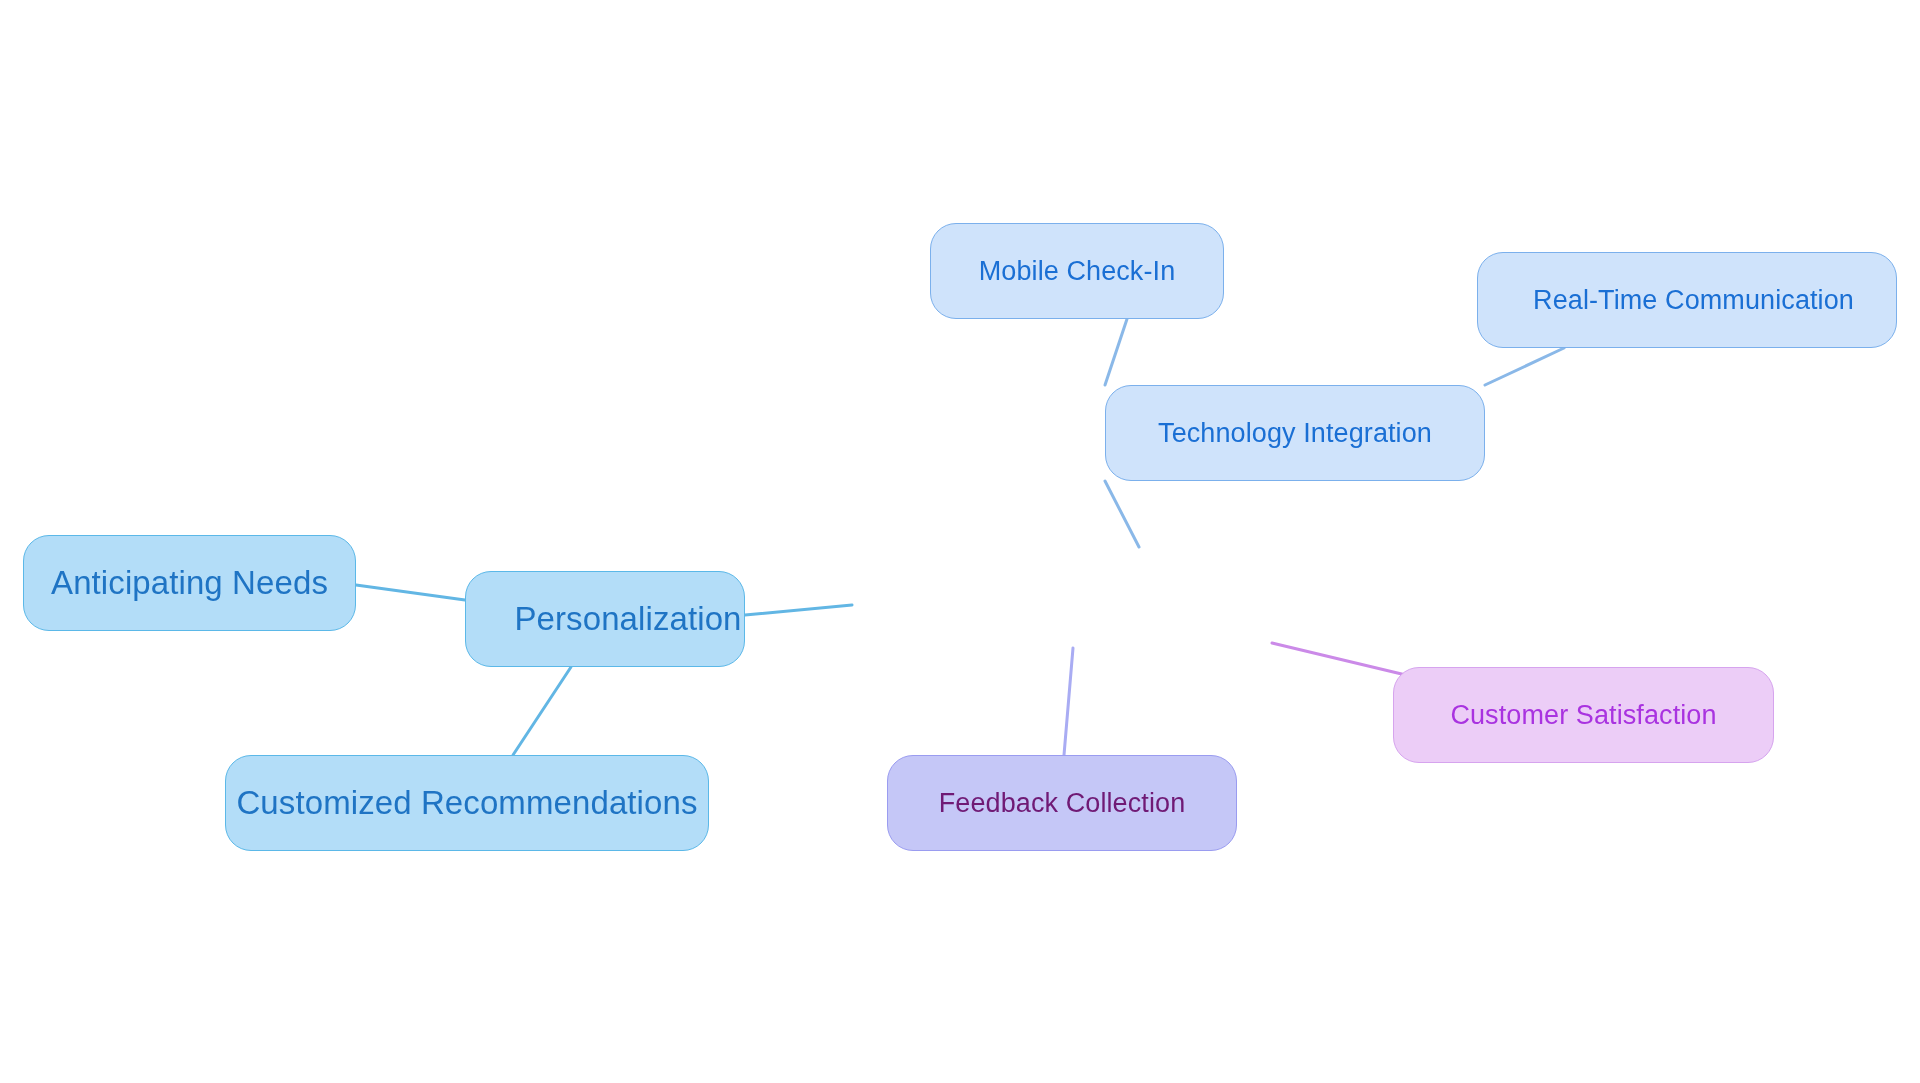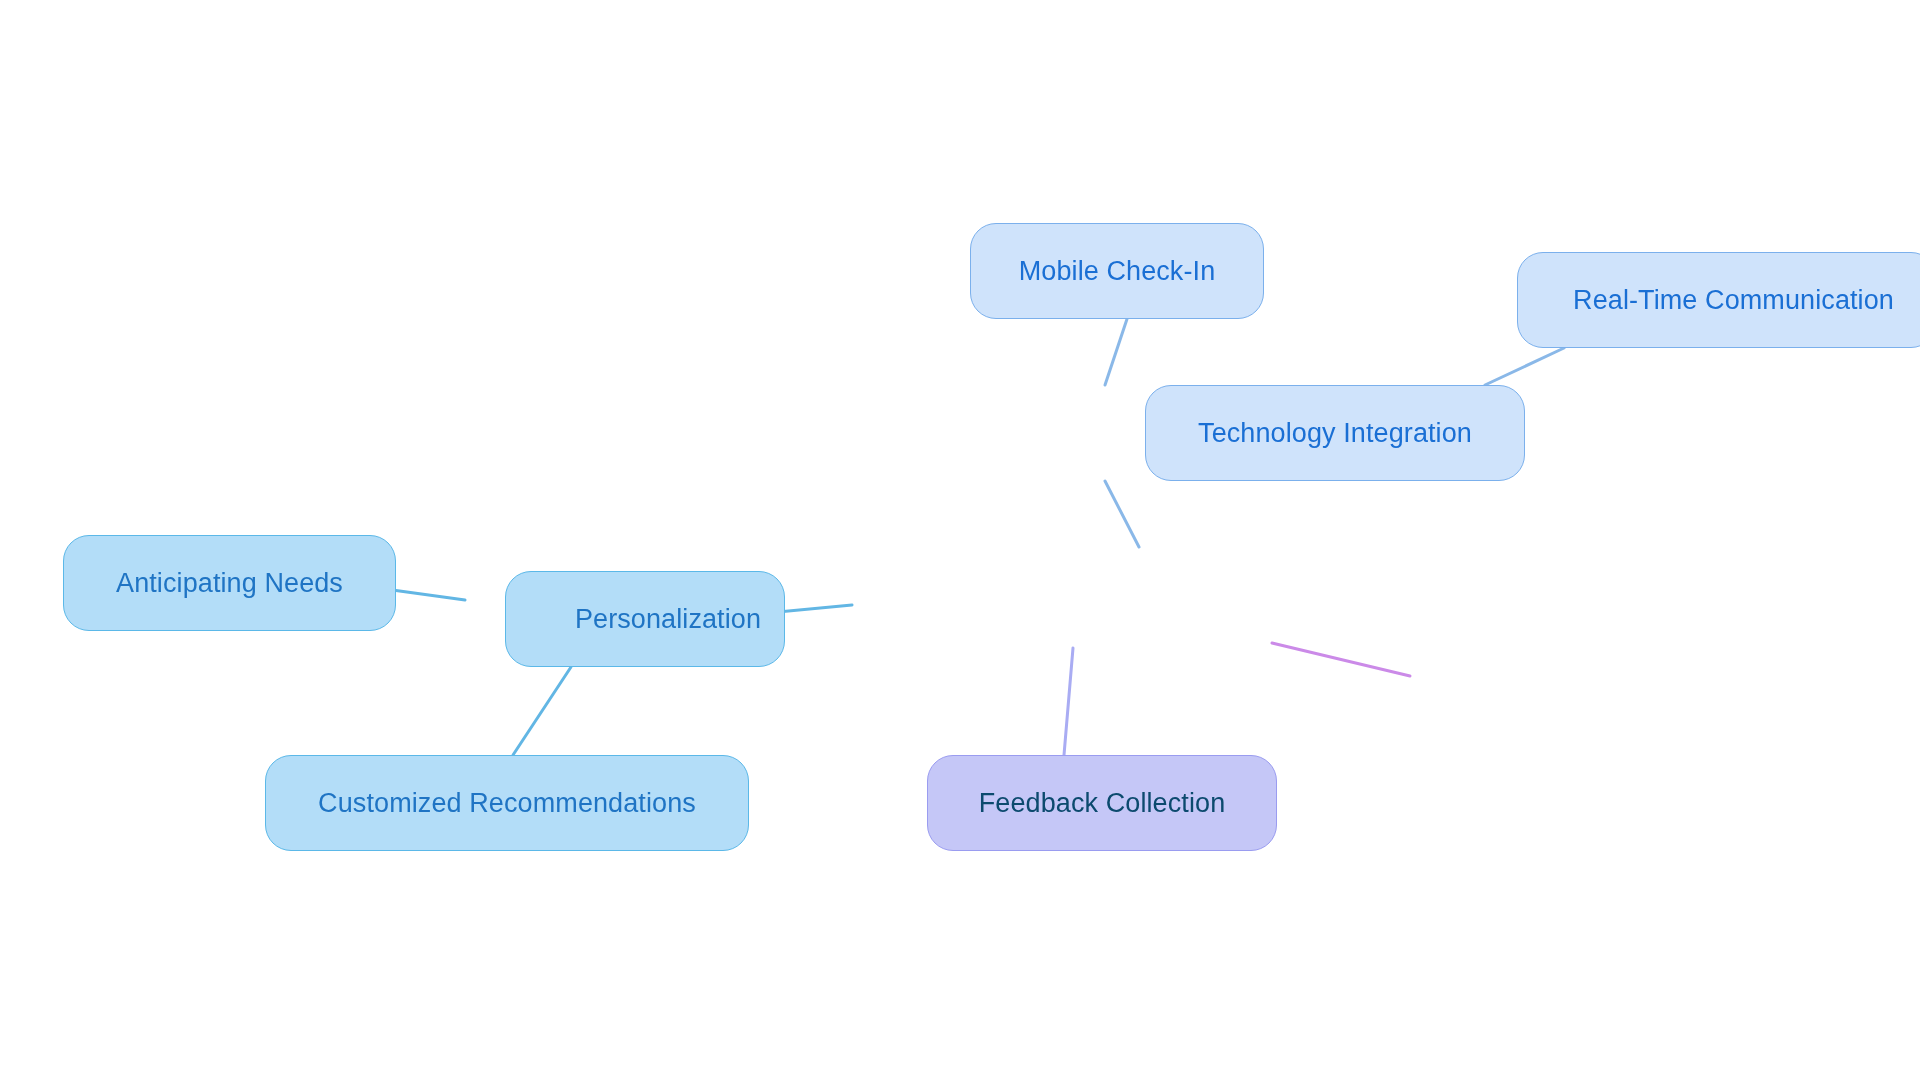--- a/index.html
+++ b/index.html
@@ -36,21 +36,20 @@
     position: absolute;
     box-sizing: border-box;
     display: flex;
     align-items: center;
     justify-content: center;
     text-align: center;
     white-space: nowrap;
     border-style: solid;
     border-width: 1.5px;
     letter-spacing: 0.1px;
-    margin-left: 40px;
   }
 
   .node-root {
     background: #0d1117;
     border-color: #0d1117;
     color: #ffffff;
     font-size: 29px;
     border-radius: 26px;
     box-shadow: 0 3px 7px rgba(0,0,0,0.30);
   }
@@ -60,28 +59,28 @@
     border-color: #7bb0ec;
     color: #1a6fd4;
     font-size: 27px;
     border-radius: 26px;
   }
 
   .node-sky {
     background: #b3ddf8;
     border-color: #5bb8e8;
     color: #1f74c4;
-    font-size: 27px;
+    font-size: 33px;
     border-radius: 26px;
   }
 
   .node-indigo {
     background: #c5c7f7;
     border-color: #9a9cf0;
-    color: #0c4a6e;
+    color: #701a75;
     font-size: 27px;
     border-radius: 26px;
   }
 
   .node-violet {
     background: #eccdf7;
     border-color: #d6a4ee;
     color: #a933e0;
     font-size: 27px;
     border-radius: 26px;
@@ -133,14 +132,17 @@
   </div>
 
   <div class="node node-sky" style="left:225px; top:755px; width:484px; height:96px;">
     <span>Customized Recommendations</span>
   </div>
 
   <div class="node node-indigo" style="left:887px; top:755px; width:350px; height:96px;">
     <span>Feedback Collection</span>
   </div>
 
+  <div class="node node-violet" style="left:1393px; top:667px; width:381px; height:96px;">
+    <span>Customer Satisfaction</span>
+  </div>
 
 </div>
 
 </body></html>

